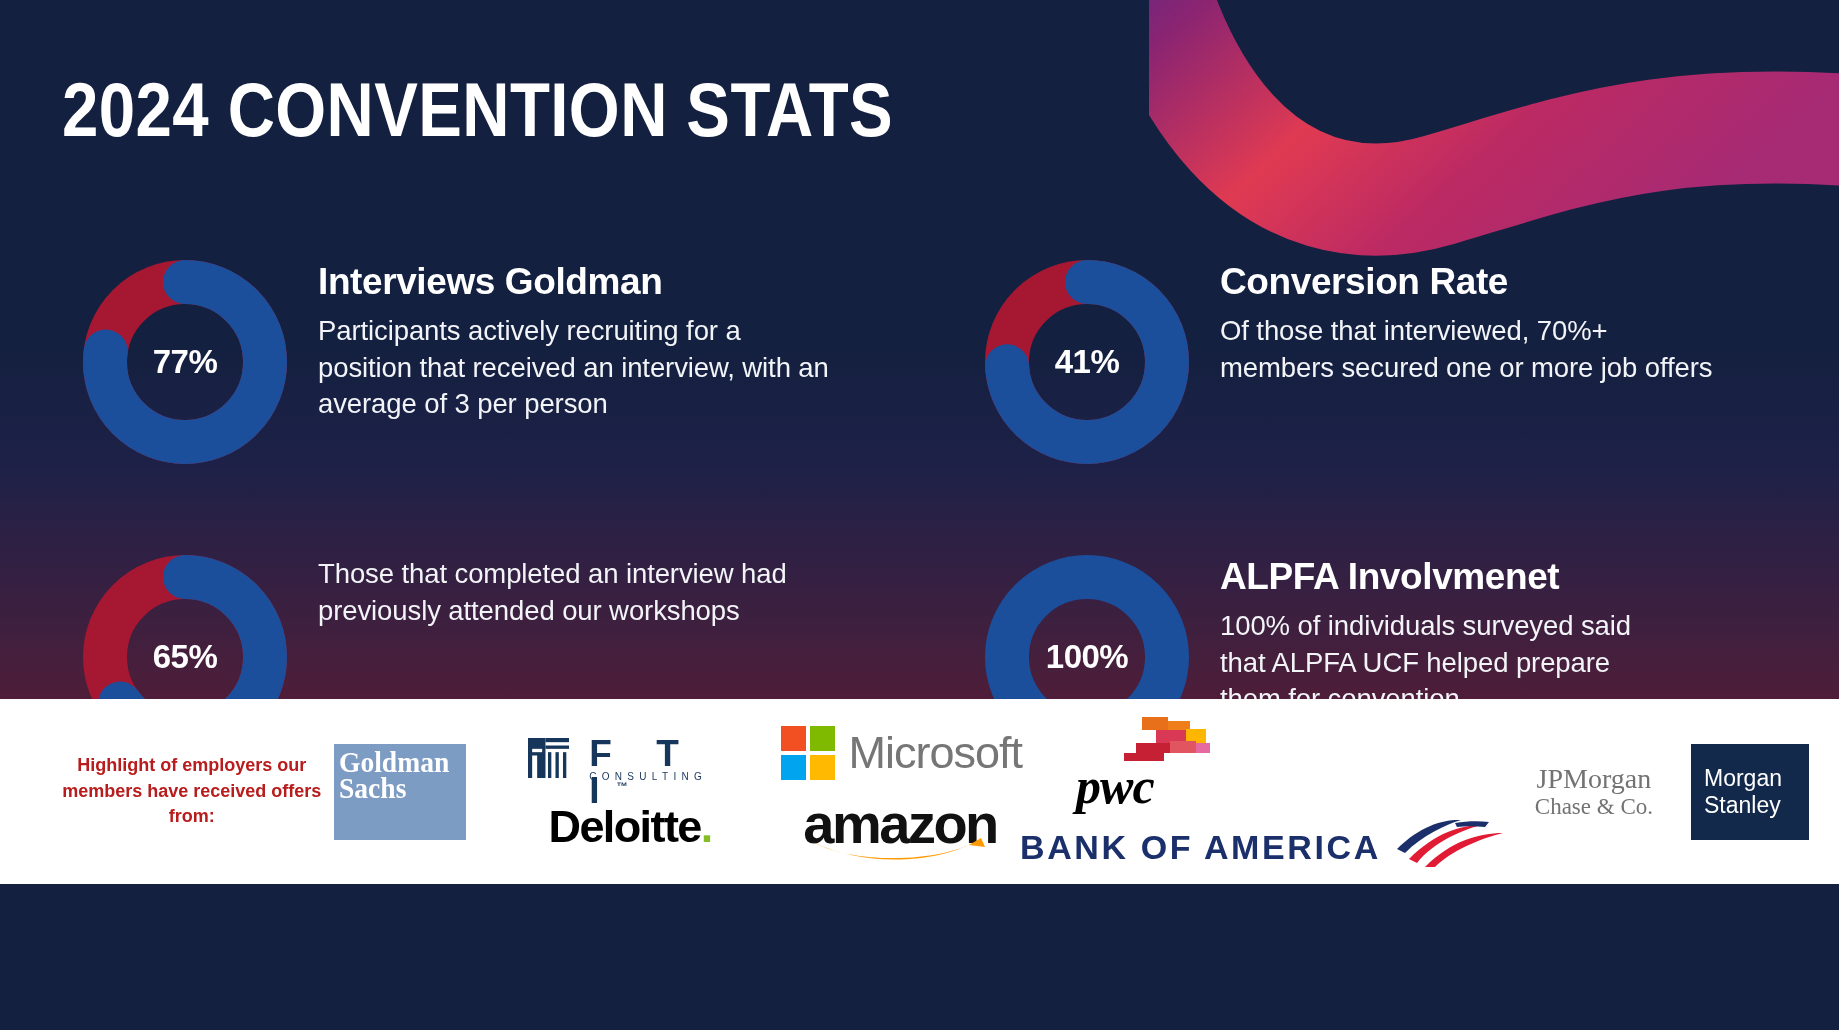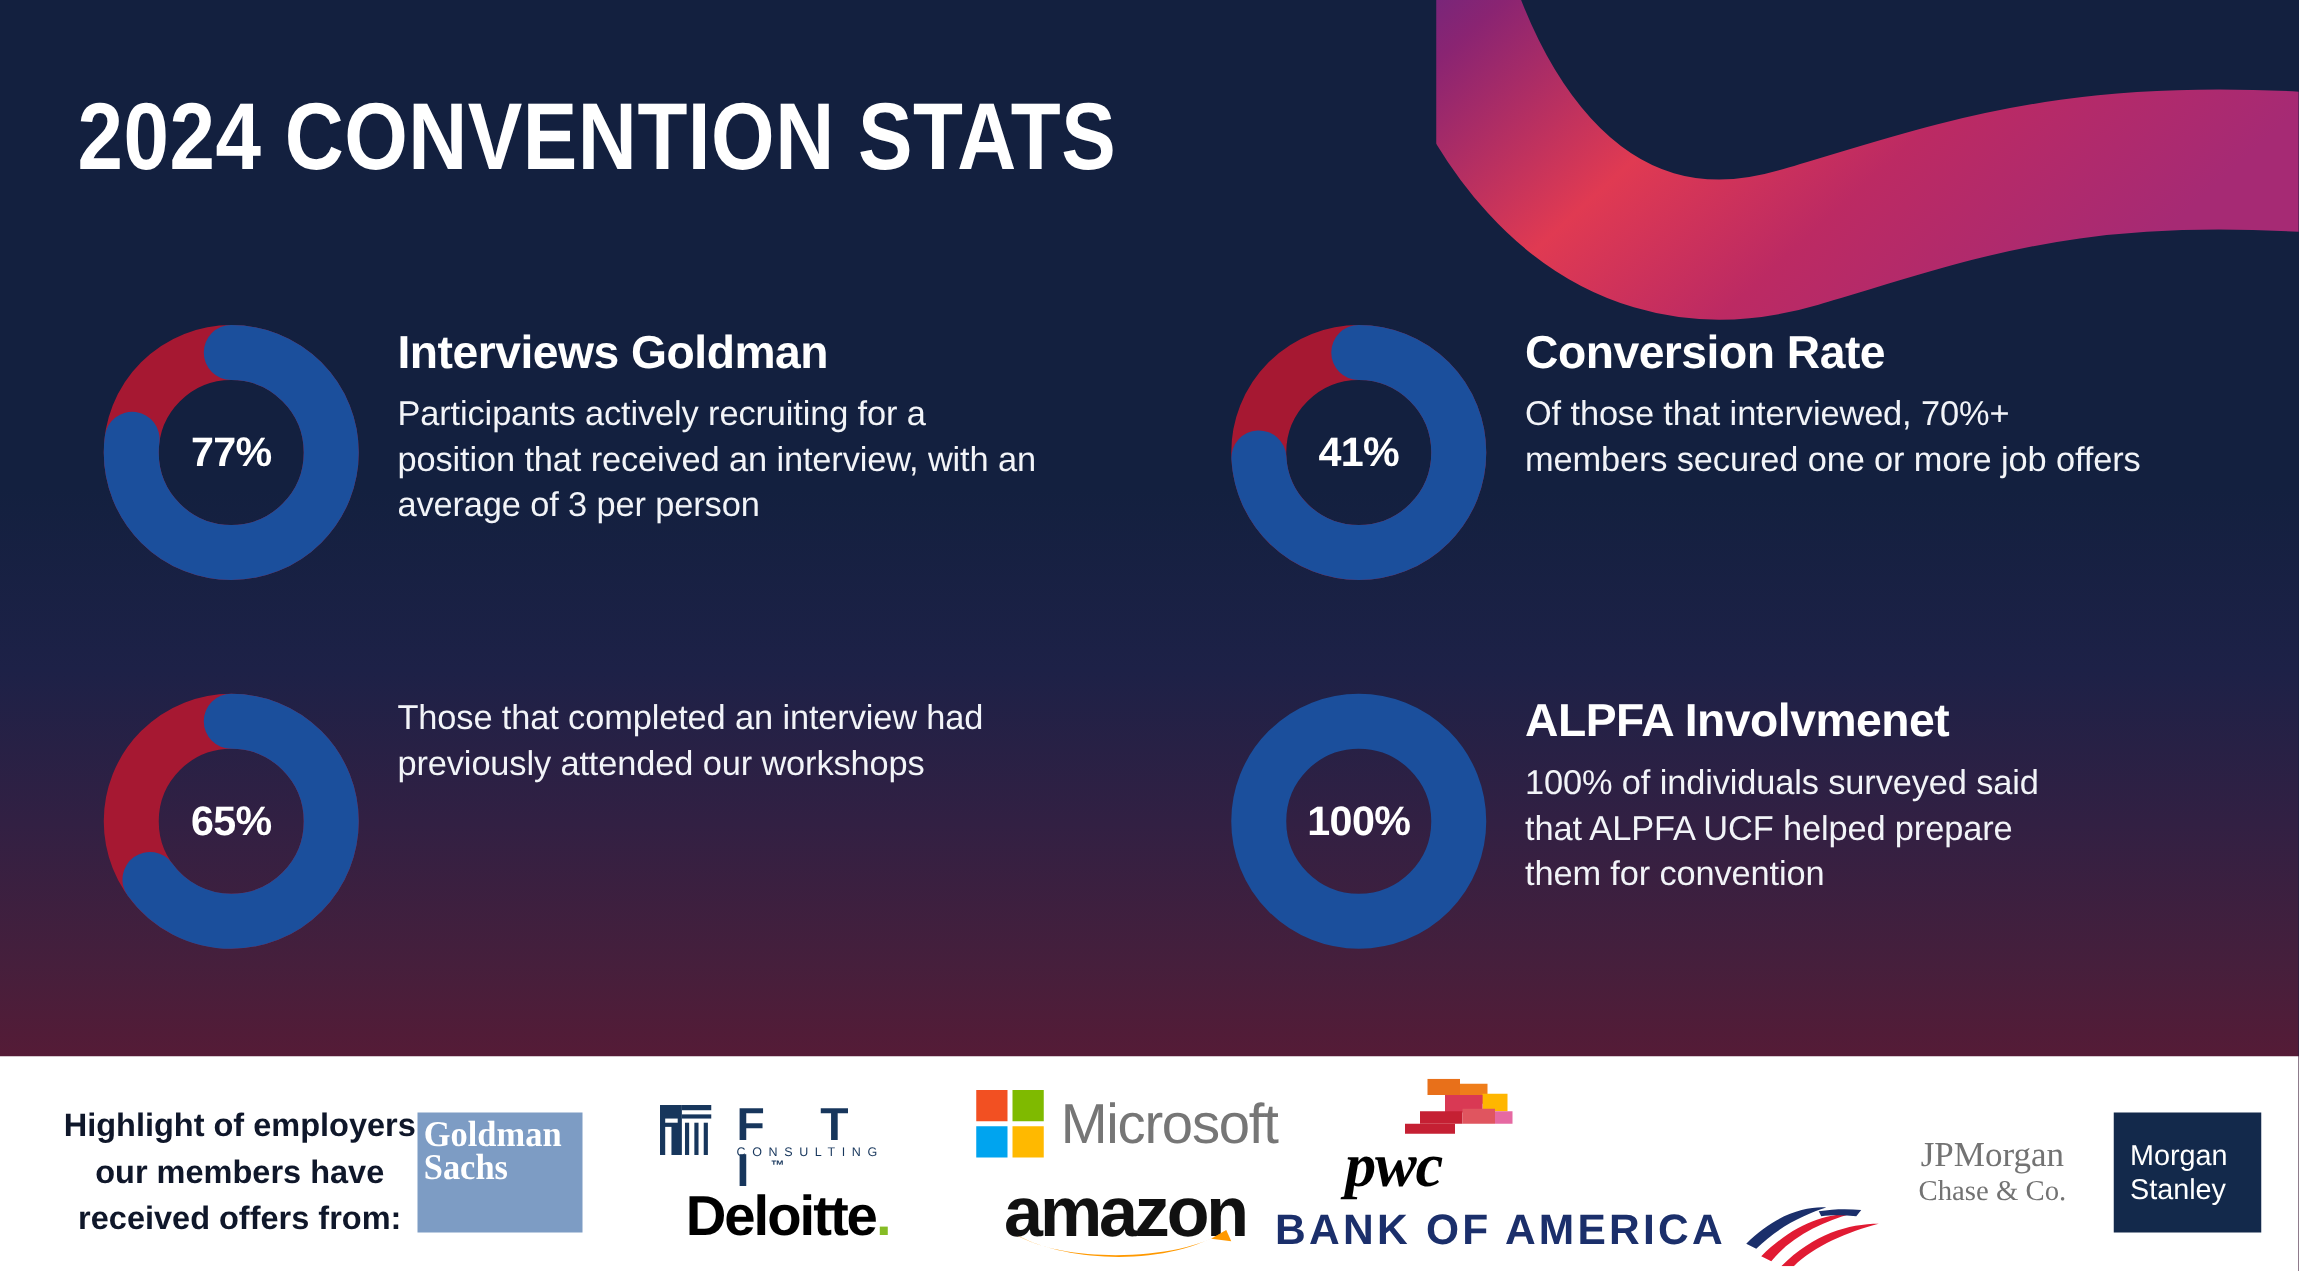--- a/index.html
+++ b/index.html
@@ -8,21 +8,21 @@
     width: 1839px;
     height: 1030px;
     overflow: hidden;
     background: #13203f;
     font-family: "Liberation Sans", sans-serif;
   }
 
   #poster {
     position: relative;
     width: 1839px;
-    height: 1030px;
+    height: 884px;
     overflow: hidden;
     background: linear-gradient(to bottom,
         #13203f 0%,
         #13203f 38%,
         #1d2147 52%,
         #322043 64%,
         #461f3c 75%,
         #591a35 84%,
         #5e1733 100%);
   }
@@ -119,22 +119,22 @@
     bottom: 0;
     width: 1839px;
     height: 185px;
     background: #ffffff;
     display: flex;
     align-items: center;
   }
   .logo-caption {
     width: 385px;
     padding-left: 50px;
-    color: #0f172a;
-    font-size: 26px;
+    color: #b91c1c;
+    font-size: 18px;
     font-weight: 700;
     line-height: 1.42;
     text-align: center;
   }
   .logo-cell {
     display: flex;
     flex-direction: column;
     align-items: center;
     justify-content: center;
   }
@@ -229,21 +229,21 @@
     position: absolute;
     left: 12px; top: 44px;
     color: #000000;
     font-family: "Liberation Serif", serif;
     font-size: 50px;
     font-weight: 700;
     font-style: italic;
     letter-spacing: -1px;
     line-height: 1;
   }
-  .boa { display: flex; align-items: flex-start; gap: 14px; margin-left: -44px; }
+  .boa { display: flex; align-items: flex-end; gap: 14px; margin-left: -44px; }
   .boa-word {
     color: #1b2f6b;
     font-size: 34px;
     font-weight: 700;
     letter-spacing: 2.6px;
     white-space: nowrap;
   }
   .boa-flag { width: 112px; height: 48px; }
 
   

